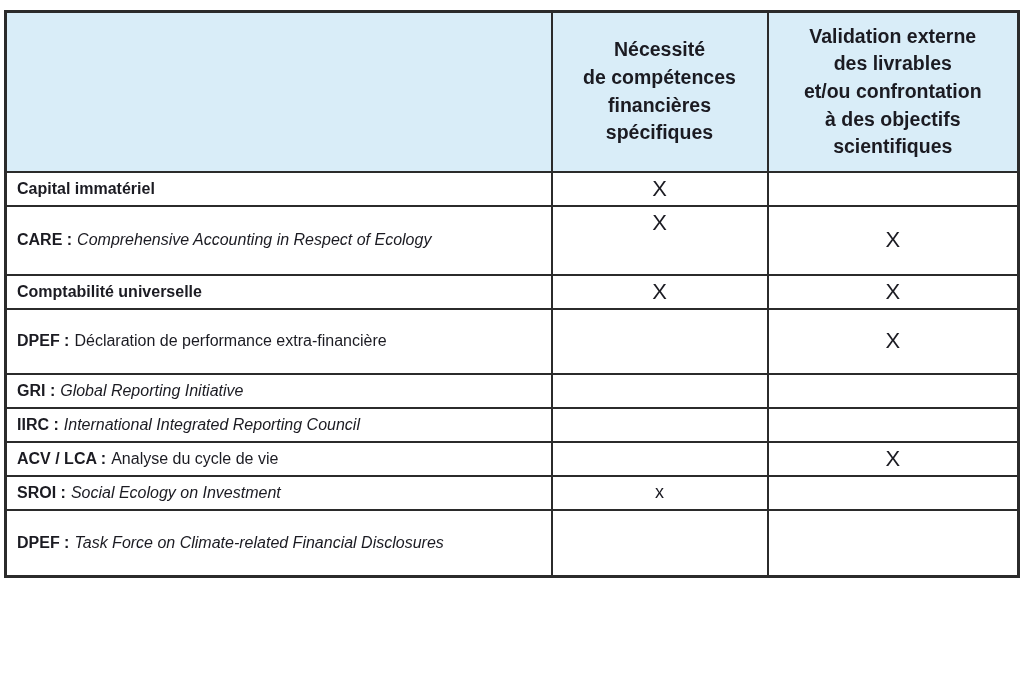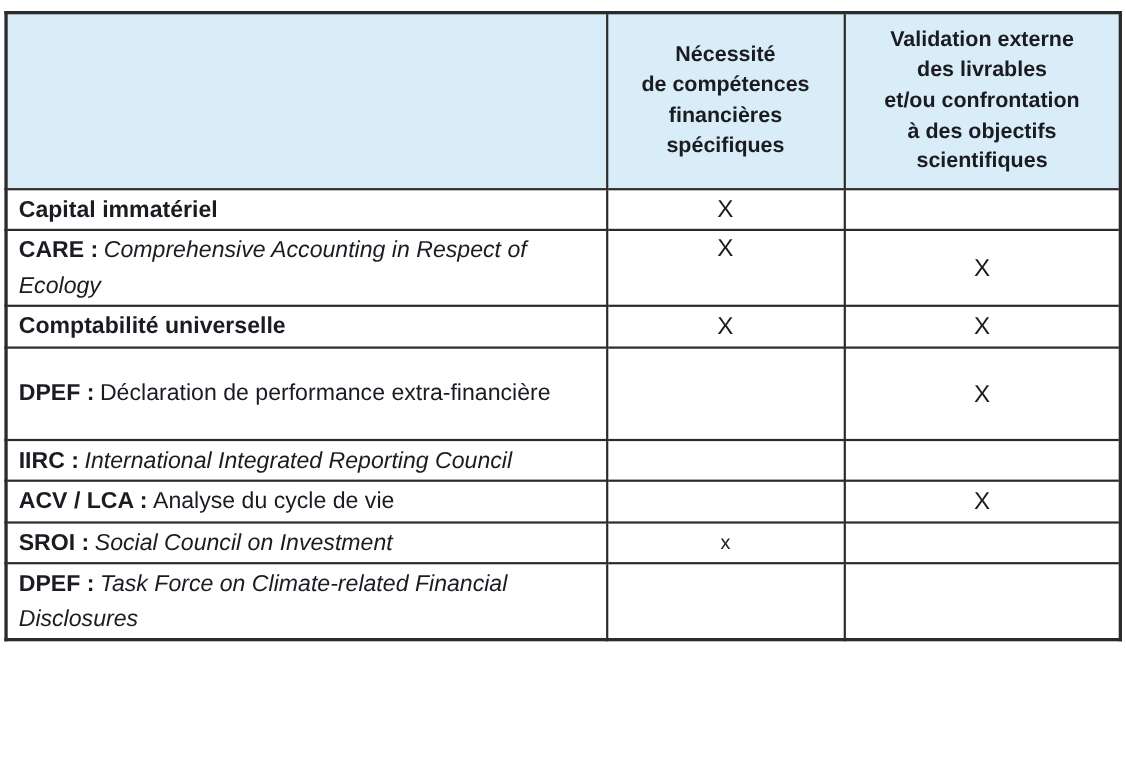--- a/index.html
+++ b/index.html
@@ -30,21 +30,21 @@
     font-weight: bold;
     font-size: 19.5px;
     line-height: 1.42;
     text-align: center;
     vertical-align: middle;
     white-space: pre-line;
     height: 160px;
     padding: 4px 6px;
   }
   td.label {
-    font-size: 21px;
+    font-size: 16px;
     padding: 2px 6px 2px 10px;
     line-height: 1.5;
     vertical-align: middle;
     background: #ffffff;
   }
   .term {
     font-weight: bold;
     font-style: normal;
   }
   .desc {
@@ -59,21 +59,21 @@
     vertical-align: middle;
     font-size: 22px;
     background: #ffffff;
   }
   td.mark.top {
     vertical-align: top;
     padding-top: 3px;
   }
   tr.r-single  { height: 34px; }
   tr.r-care    { height: 69px; }
-  tr.r-dpef    { height: 84px; }
+  tr.r-dpef    { height: 65px; }
   tr.r-epl     { height: 70px; }
   tr.r-tcfd    { height: 67px; }
 </style>
 </head>
 <body>
 
 <div class="table-wrap">
   <table class="framework-table">
     <colgroup>
       <col style="width: 546px">
@@ -115,35 +115,40 @@
       </tr>
 
       <tr class="r-dpef">
         <td class="label"><span class="term">DPEF :</span><span class="desc upright">Déclaration de performance extra-financière</span></td>
         <td class="mark"></td>
         <td class="mark">X</td>
       </tr>
 
 
 
+      <tr class="r-single">
+        <td class="label"><span class="term">GRI :</span><span class="desc">Global Reporting Initiative</span></td>
+        <td class="mark"></td>
+        <td class="mark"></td>
+      </tr>
 
       <tr class="r-single">
         <td class="label"><span class="term">IIRC :</span><span class="desc">International Integrated Reporting Council</span></td>
         <td class="mark"></td>
         <td class="mark"></td>
       </tr>
 
       <tr class="r-single">
         <td class="label"><span class="term">ACV / LCA :</span><span class="desc upright">Analyse du cycle de vie</span></td>
         <td class="mark"></td>
         <td class="mark">X</td>
       </tr>
 
       <tr class="r-single">
-        <td class="label"><span class="term">SROI :</span><span class="desc">Social Council on Investment</span></td>
+        <td class="label"><span class="term">SROI :</span><span class="desc">Social Ecology on Investment</span></td>
         <td class="mark" style="font-size:18px;">x</td>
         <td class="mark"></td>
       </tr>
 
       <tr class="r-tcfd">
         <td class="label"><span class="term">DPEF :</span><span class="desc">Task Force on Climate-related Financial Disclosures</span></td>
         <td class="mark"></td>
         <td class="mark"></td>
       </tr>
 

